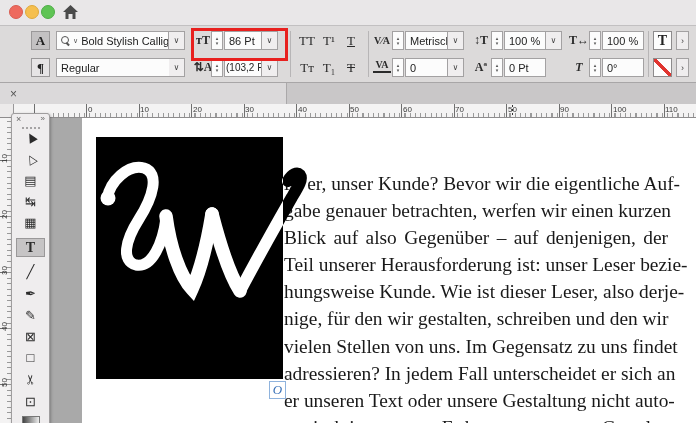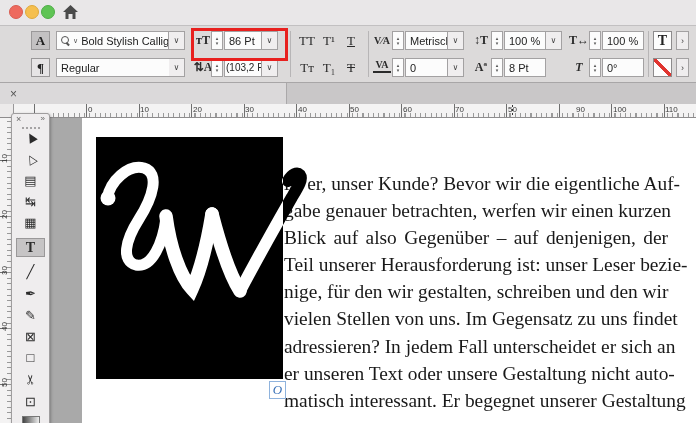--- a/index.html
+++ b/index.html
@@ -216,21 +216,21 @@
         <span>100 %</span>
       </div>
     <div class="cb-el chev" style="left:546px;top:5px;">∨</div>
 
     <div class="cb-el icn" style="left:472px;top:32px;width:18px;">Aª</div>
     <div class="cb-el stepper" style="left:491px;top:32px;">
         <span>▴</span>
         <span>▾</span>
       </div>
     <div class="cb-el field" style="left:504px;top:32px;width:42px;">
-        <span>8 Pt</span>
+        <span>0 Pt</span>
       </div>
 
     <div class="cb-el icn" style="left:570px;top:5px;width:18px;">T↔</div>
     <div class="cb-el stepper" style="left:589px;top:5px;">
         <span>▴</span>
         <span>▾</span>
       </div>
     <div class="cb-el field" style="left:602px;top:5px;width:42px;">
         <span>100 %</span>
       </div>
@@ -262,21 +262,21 @@
 
   <span class="lab" style="left: 72px;">0</span>
       <span class="lab" style="left: 124px;">10</span>
       <span class="lab" style="left: 177px;">20</span>
       <span class="lab" style="left: 229px;">30</span>
       <span class="lab" style="left: 282px;">40</span>
       <span class="lab" style="left: 334px;">50</span>
       <span class="lab" style="left: 387px;">60</span>
       <span class="lab" style="left: 439px;">70</span>
       <span class="lab" style="left: 492px;">50</span>
-      <span class="lab" style="left: 544px; margin-left: 16px;">90</span>
+      <span class="lab" style="left: 544px;">90</span>
       <span class="lab" style="left: 597px;">100</span>
       <span class="lab" style="left: 649px;">110</span>
     </div>
   <div class="ruler-pos" style="left:512px;"></div>
   <div class="ruler-v">
 
   <span class="lab" style="top: 36px;">10</span>
       <span class="lab" style="top: 92px;">20</span>
       <span class="lab" style="top: 148px;">30</span>
       <span class="lab" style="top: 204px;">40</span>
@@ -310,20 +310,21 @@
       <circle cx="12" cy="61" r="7.5" fill="#ffffff" stroke="none"></circle>
     </g>
   </svg>
 
   <div class="bodytext">
 
   <div class="bodyline">ist er, unser Kunde? Bevor wir die eigentliche Auf-</div>
       <div class="bodyline">gabe genauer betrachten, werfen wir einen kurzen</div>
       <div class="bodyline">Blick auf also Gegenüber – auf denjenigen, der</div>
       <div class="bodyline">Teil unserer Herausforderung ist: unser Leser bezie-</div>
+      <div class="bodyline">hungsweise Kunde.  Wie ist dieser Leser, also derje-</div>
       <div class="bodyline">nige, für den wir gestalten, schreiben und den wir</div>
       <div class="bodyline">vielen Stellen von uns. Im Gegensatz zu uns findet</div>
       <div class="bodyline">adressieren? In jedem Fall unterscheidet er sich an</div>
       <div class="bodyline">er unseren Text oder unsere Gestaltung nicht auto-</div>
       <div class="bodyline">matisch interessant. Er begegnet unserer Gestaltung</div>
     </div>
 
   <div class="anchor-marker">O</div>
 
   <div class="tools">

